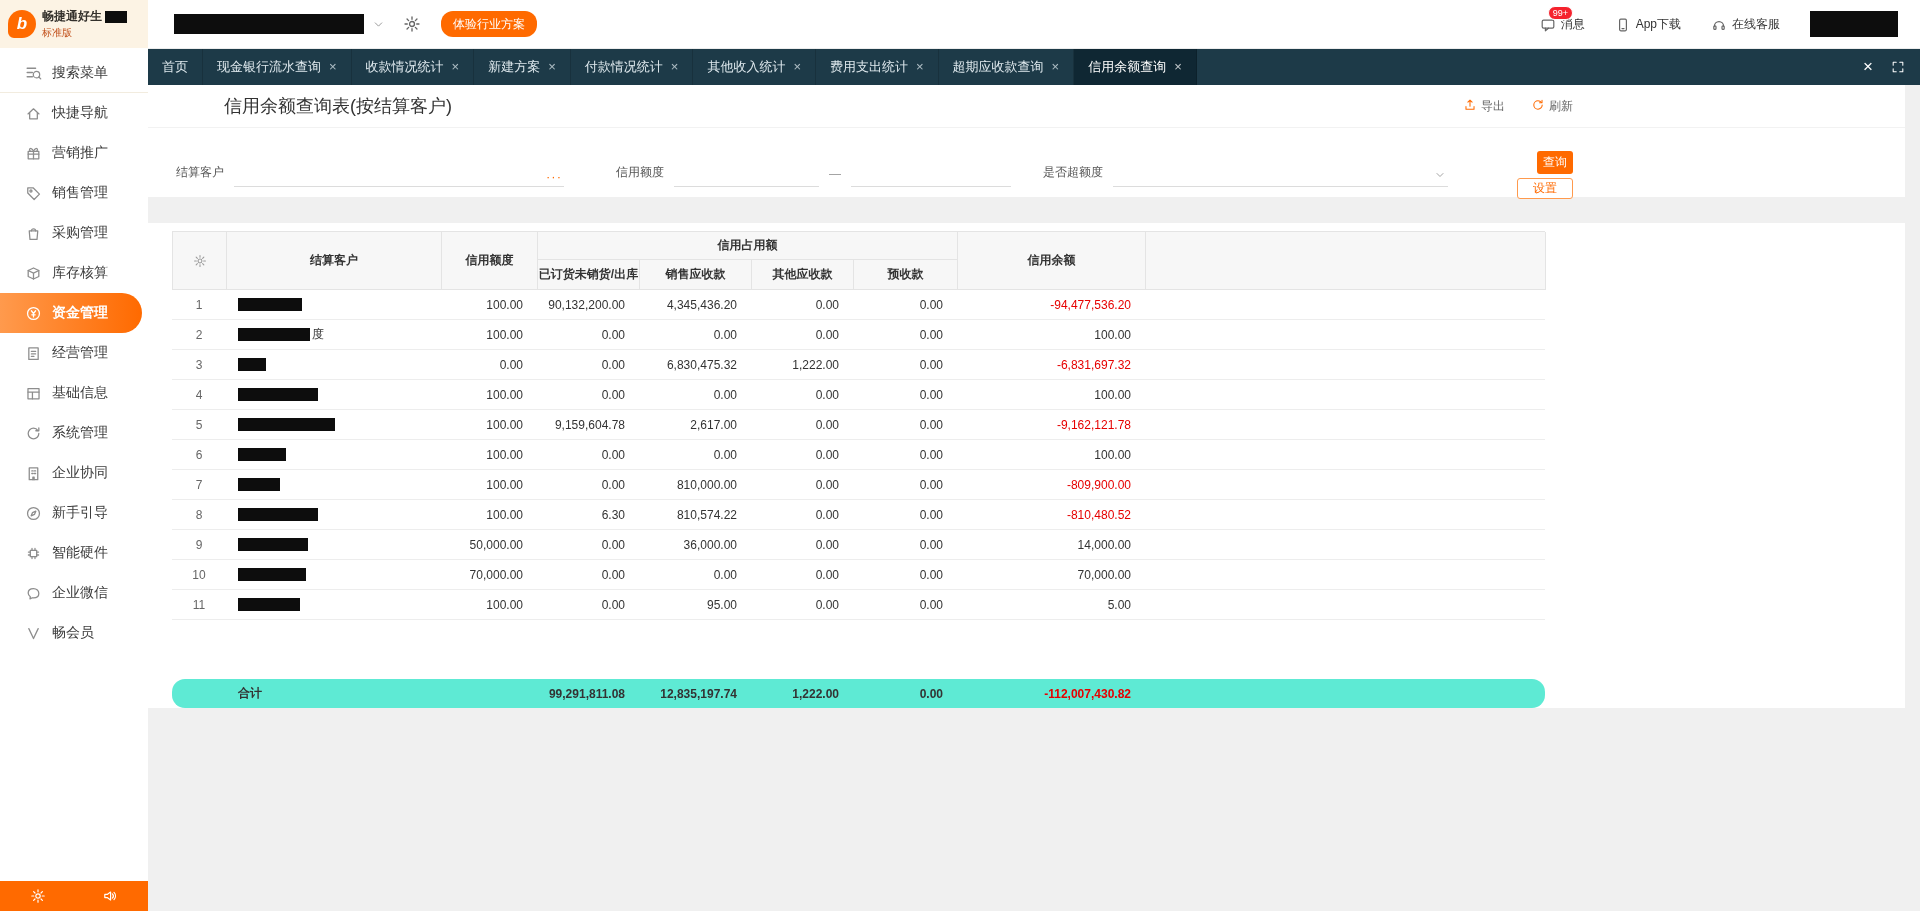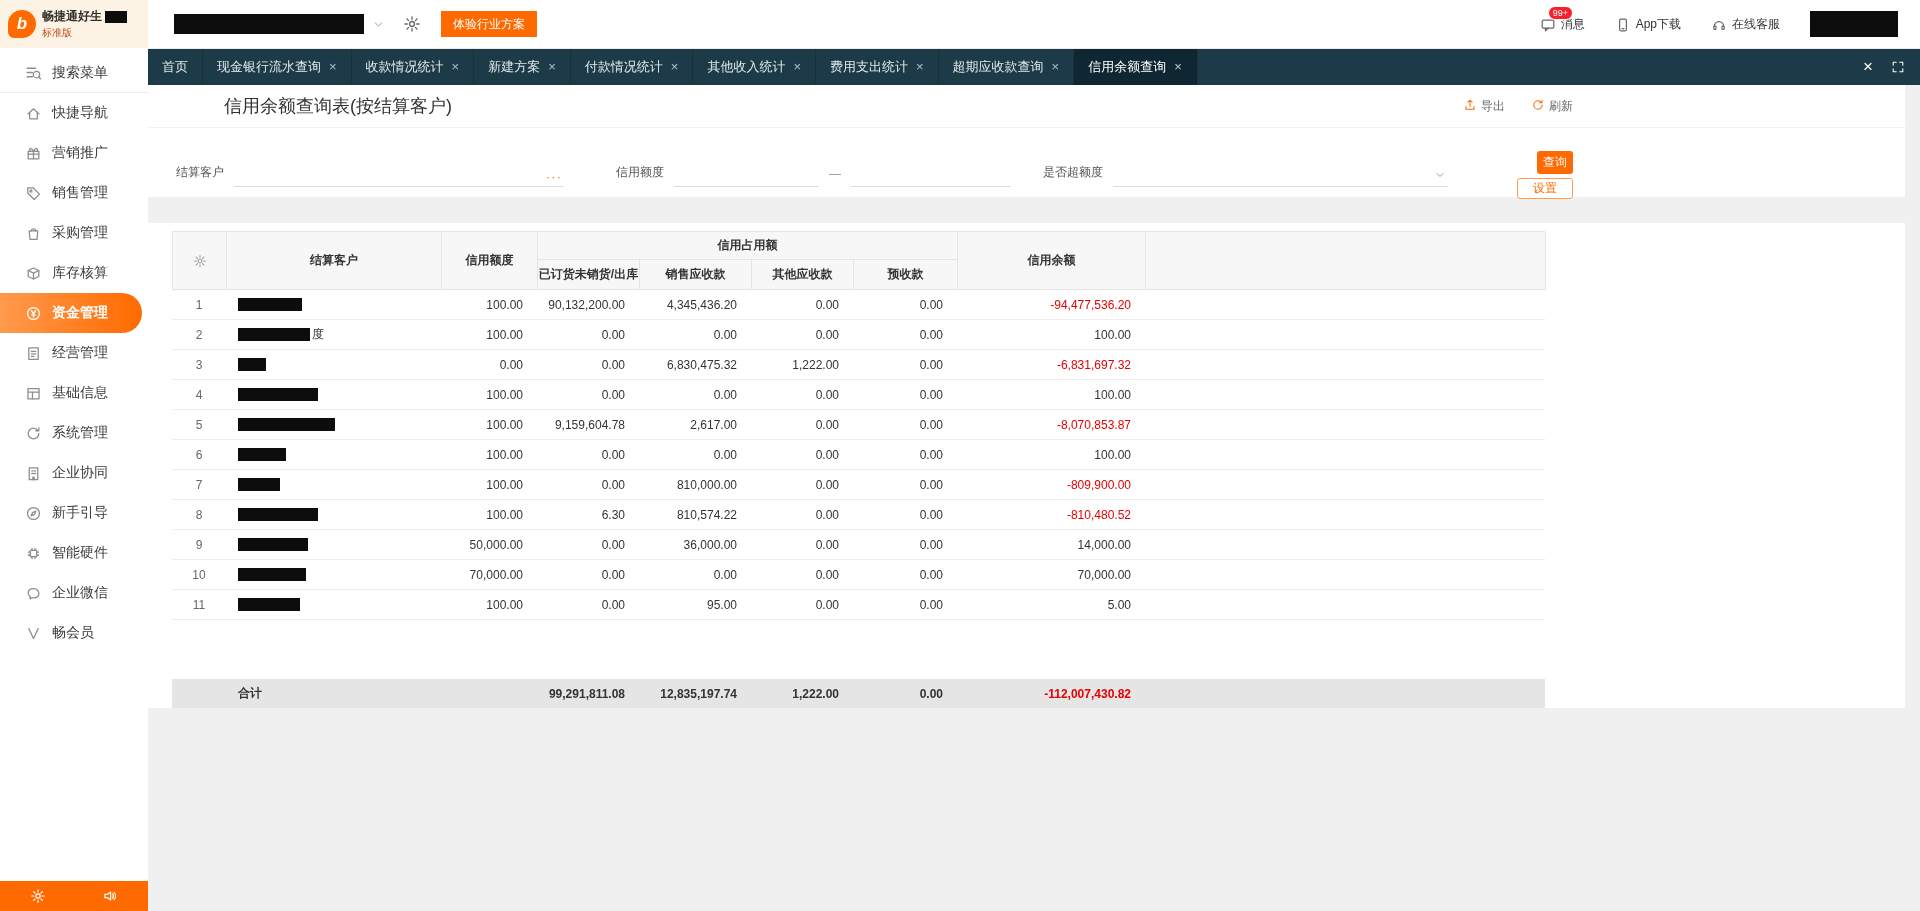--- a/index.html
+++ b/index.html
@@ -27,21 +27,21 @@
   
   .main { flex:1; display:flex; flex-direction:column; min-width:0; }
 
   
   .topbar { height:48px; background:#fff; display:flex; align-items:center; padding:0 22px 0 26px; box-shadow:0 1px 0 #ececec; position:relative; z-index:2; }
   .redact { background:#0d0d0d; display:inline-block; }
   .r-company { width:190px; height:20px; }
   .i16 { width:16px; height:16px; display:inline-flex; color:#666; }
   .chev { width:13px; height:13px; color:#999; margin-left:8px; }
   .top-gear { margin-left:18px; width:18px; height:18px; cursor:pointer; }
-  .trial-btn { margin-left:20px; height:26px; padding:0 12px; background:#ff6a00; border:none; border-radius:0; color:#fff; font-size:12px; cursor:pointer; font-family:inherit; }
+  .trial-btn { margin-left:20px; height:26px; padding:0 12px; background:#ff6a00; border:none; border-radius:12px; color:#fff; font-size:12px; cursor:pointer; font-family:inherit; }
   .top-right { margin-left:auto; display:flex; align-items:center; gap:30px; }
   .top-item { display:flex; align-items:flex-end; gap:5px; font-size:12px; color:#333; cursor:pointer; position:relative; }
   .badge { position:absolute; top:-10px; left:8px; background:#f5222d; color:#fff; font-size:9px; line-height:12px; padding:0 4px; border-radius:7px; border:1px solid #fff; }
   .r-user { width:88px; height:26px; }
 
   
   .tabbar { height:37px; background:#1d3a48; display:flex; align-items:stretch; color:#dfe9ee; font-size:13px; }
   .tab { display:flex; align-items:center; padding:0 14px; gap:8px; cursor:pointer; white-space:nowrap; border-right:1px solid rgba(0,0,0,.14); }
   .tab.active { background:#0f2733; color:#fff; }
   .tab-x { font-size:13px; opacity:.75; cursor:pointer; }
@@ -83,21 +83,21 @@
   .th { background:#f7f7f7; border-right:1px solid #e4e4e4; border-bottom:1px solid #e4e4e4; display:flex; align-items:center; justify-content:center; font-size:12px; font-weight:bold; color:#333; white-space:nowrap; overflow:hidden; }
   .th.h-gear .i16 { width:14px; height:14px; color:#999; cursor:pointer; }
   .trow { }
   .td { height:30px; border-bottom:1px solid #ededed; display:flex; align-items:center; font-size:12px; color:#333; white-space:nowrap; overflow:hidden; }
   .td.num { justify-content:flex-end; padding-right:14px; }
   .td.c-no { justify-content:center; color:#666; }
   .td.c-name { padding-left:12px; gap:2px; }
   .td .redact { height:13px; }
   .neg { color:#e60000; }
   .tspacer { flex:1; }
-  .ttotal { background:#e5e5e5; flex:none; }
+  .ttotal { background:#5eead4; flex:none;border-radius:13px; }
   .ttotal .td { border-bottom:none; font-weight:bold; height:29px; }
   .ttotal .c-label { padding-left:12px; font-weight:bold; }
 </style>
 </head>
 <body>
 
 <div class="app">
 
   <aside class="sidebar">
     <div class="logo">
@@ -505,21 +505,21 @@
             <div class="trow grid">
               <div class="td c-no">5</div>
               <div class="td c-name">
                 <span class="redact" style="width: 97px;"></span>
               </div>
               <div class="td num">100.00</div>
               <div class="td num">9,159,604.78</div>
               <div class="td num">2,617.00</div>
               <div class="td num">0.00</div>
               <div class="td num">0.00</div>
-              <div class="td num neg">-8,070,853.87</div>
+              <div class="td num neg">-9,162,121.78</div>
               <div class="td"></div>
             </div>
             <div class="trow grid">
               <div class="td c-no">6</div>
               <div class="td c-name">
                 <span class="redact" style="width: 48px;"></span>
               </div>
               <div class="td num">100.00</div>
               <div class="td num">0.00</div>
               <div class="td num">0.00</div>

